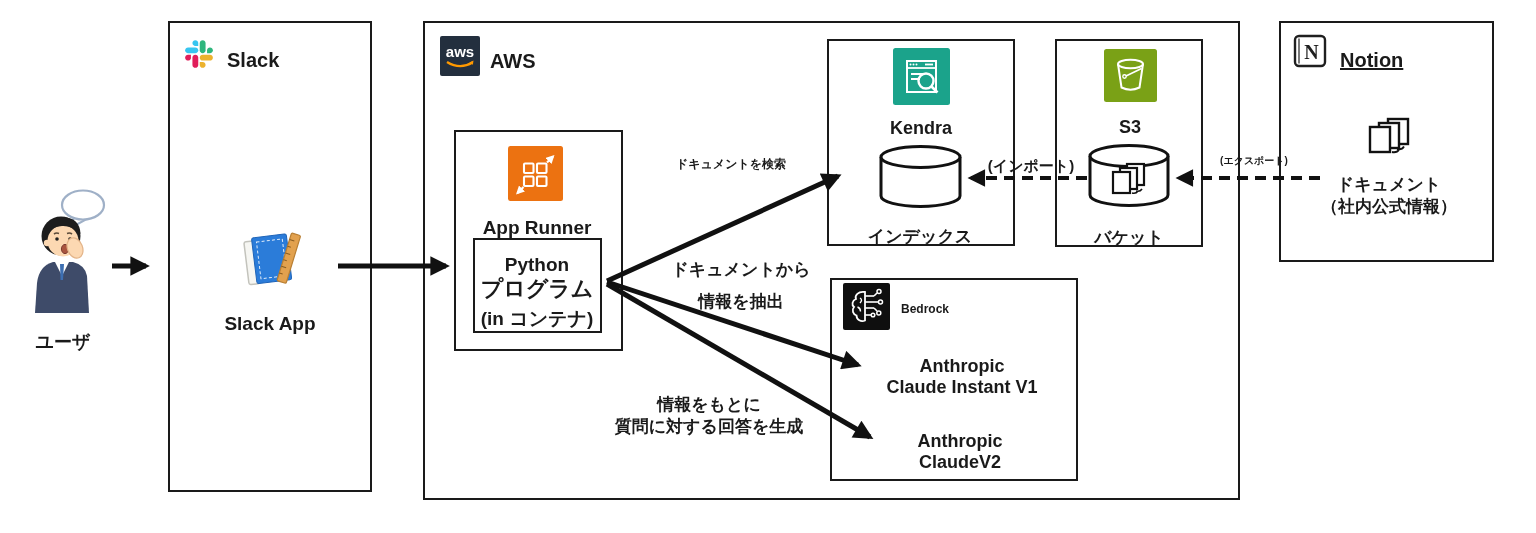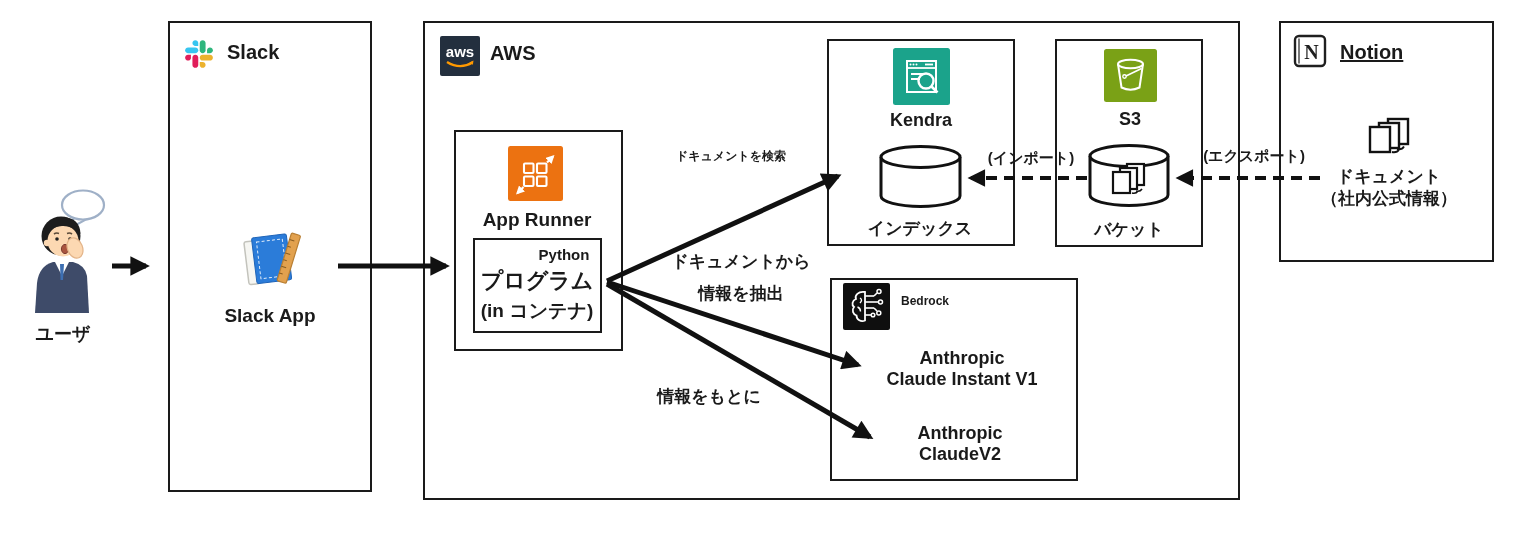--- a/index.html
+++ b/index.html
@@ -8,21 +8,21 @@
   .box{position:absolute;border:2px solid #1a1a1a;background:#fff;box-sizing:border-box;}
   .slack-box{left:168px;top:21px;width:204px;height:471px;}
   .aws-box{left:423px;top:21px;width:817px;height:479px;}
   .app-runner-box{left:454px;top:130px;width:169px;height:221px;}
   .python-box{left:473px;top:238px;width:129px;height:95px;}
   .kendra-box{left:827px;top:39px;width:188px;height:207px;}
   .s3-box{left:1055px;top:39px;width:148px;height:208px;}
   .bedrock-box{left:830px;top:278px;width:248px;height:203px;}
   .notion-box{left:1279px;top:21px;width:215px;height:241px;}
   .icon{position:absolute;}
-  .lbl{position:absolute;font-weight:700;white-space:nowrap;line-height:1.15;}
+  .lbl{position:absolute;font-weight:700;white-space:nowrap;line-height:1.15;margin-top:8px;}
   .ctr{transform:translateX(-50%);text-align:center;}
   .overlay{position:absolute;left:0;top:0;z-index:6;pointer-events:none;}
   .z2{z-index:2;}
 </style>
 </head>
 <body>
 
 <div class="canvas">
 
   <div class="box slack-box"></div>
@@ -95,21 +95,21 @@
     <rect x="0" y="0" width="55" height="55" rx="2.5" fill="#EC7211"></rect>
     <rect x="16" y="17.5" width="9.5" height="9.5" rx="1" fill="none" stroke="#fff" stroke-width="2.1"></rect>
     <rect x="29" y="17.5" width="9.5" height="9.5" rx="1" fill="none" stroke="#fff" stroke-width="2.1"></rect>
     <rect x="16" y="30.5" width="9.5" height="9.5" rx="1" fill="none" stroke="#fff" stroke-width="2.1"></rect>
     <rect x="29" y="30.5" width="9.5" height="9.5" rx="1" fill="none" stroke="#fff" stroke-width="2.1"></rect>
     <line x1="39" y1="16.5" x2="45" y2="10.5" stroke="#fff" stroke-width="2.1" marker-end="url(#whm)"></line>
     <line x1="15.5" y1="41" x2="9.5" y2="47" stroke="#fff" stroke-width="2.1" marker-end="url(#whm)"></line>
   </svg>
   <div class="lbl ctr" style="left:537px;top:209px;font-size:19px;">App Runner</div>
 
-  <div class="lbl ctr" style="left:564px;top:246px;font-size:15px;">Python</div>
+  <div class="lbl ctr" style="left:537px;top:246px;font-size:19px;">Python</div>
   <div class="lbl ctr" style="left:537px;top:268px;font-size:22px;">プログラム</div>
   <div class="lbl ctr" style="left:537px;top:300px;font-size:19px;">(in コンテナ)</div>
 
   <svg class="icon z2" style="left:893px;top:48px;" width="57" height="57" viewBox="0 0 57 57">
     <rect x="0" y="0" width="57" height="57" rx="2.5" fill="#1BA38B"></rect>
     <rect x="14" y="13" width="29" height="31" fill="none" stroke="#fff" stroke-width="2"></rect>
     <line x1="14" y1="20" x2="43" y2="20" stroke="#fff" stroke-width="1.8"></line>
     <circle cx="17.5" cy="16.5" r="1" fill="#fff"></circle>
     <circle cx="20.5" cy="16.5" r="1" fill="#fff"></circle>
     <circle cx="23.5" cy="16.5" r="1" fill="#fff"></circle>
@@ -183,22 +183,23 @@
     <rect x="12" y="10" width="20" height="25" fill="#fff" stroke="#111" stroke-width="2.4"></rect>
     <path d="M34 35 q5 1 7 -2.5 M39 32 q5 1 7 -2.5" fill="none" stroke="#111" stroke-width="1.8"></path>
   </svg>
   <div class="lbl ctr" style="left:1389px;top:167px;font-size:17px;">ドキュメント</div>
   <div class="lbl ctr" style="left:1389px;top:189px;font-size:17px;">（社内公式情報）</div>
 
   <div class="lbl ctr" style="left:731px;top:150px;font-size:12px;">ドキュメントを検索</div>
   <div class="lbl ctr" style="left:741px;top:252px;font-size:17px;">ドキュメントから</div>
   <div class="lbl ctr" style="left:741px;top:284px;font-size:17px;">情報を抽出</div>
   <div class="lbl ctr" style="left:709px;top:387px;font-size:17px;">情報をもとに</div>
+  <div class="lbl ctr" style="left:709px;top:409px;font-size:17px;">質問に対する回答を生成</div>
   <div class="lbl ctr" style="left:1031px;top:149px;font-size:15px;">(インポート)</div>
-  <div class="lbl ctr" style="left:1254px;top:147px;font-size:15px;text-align:right;">(エクスポート)</div>
+  <div class="lbl ctr" style="left:1254px;top:147px;font-size:10px;text-align:right;">(エクスポート)</div>
 
   <svg class="overlay" width="1536" height="533" viewBox="0 0 1536 533">
     <defs>
       <marker id="ah" viewBox="0 0 10 10" refX="8" refY="5" markerWidth="4.4" markerHeight="3.9" orient="auto">
         <path d="M0 0 L10 5 L0 10 z" fill="#111"></path>
       </marker>
       <marker id="ahd" viewBox="0 0 10 10" refX="8" refY="5" markerWidth="5" markerHeight="4.4" orient="auto">
         <path d="M0 0 L10 5 L0 10 z" fill="#111"></path>
       </marker>
     </defs>

